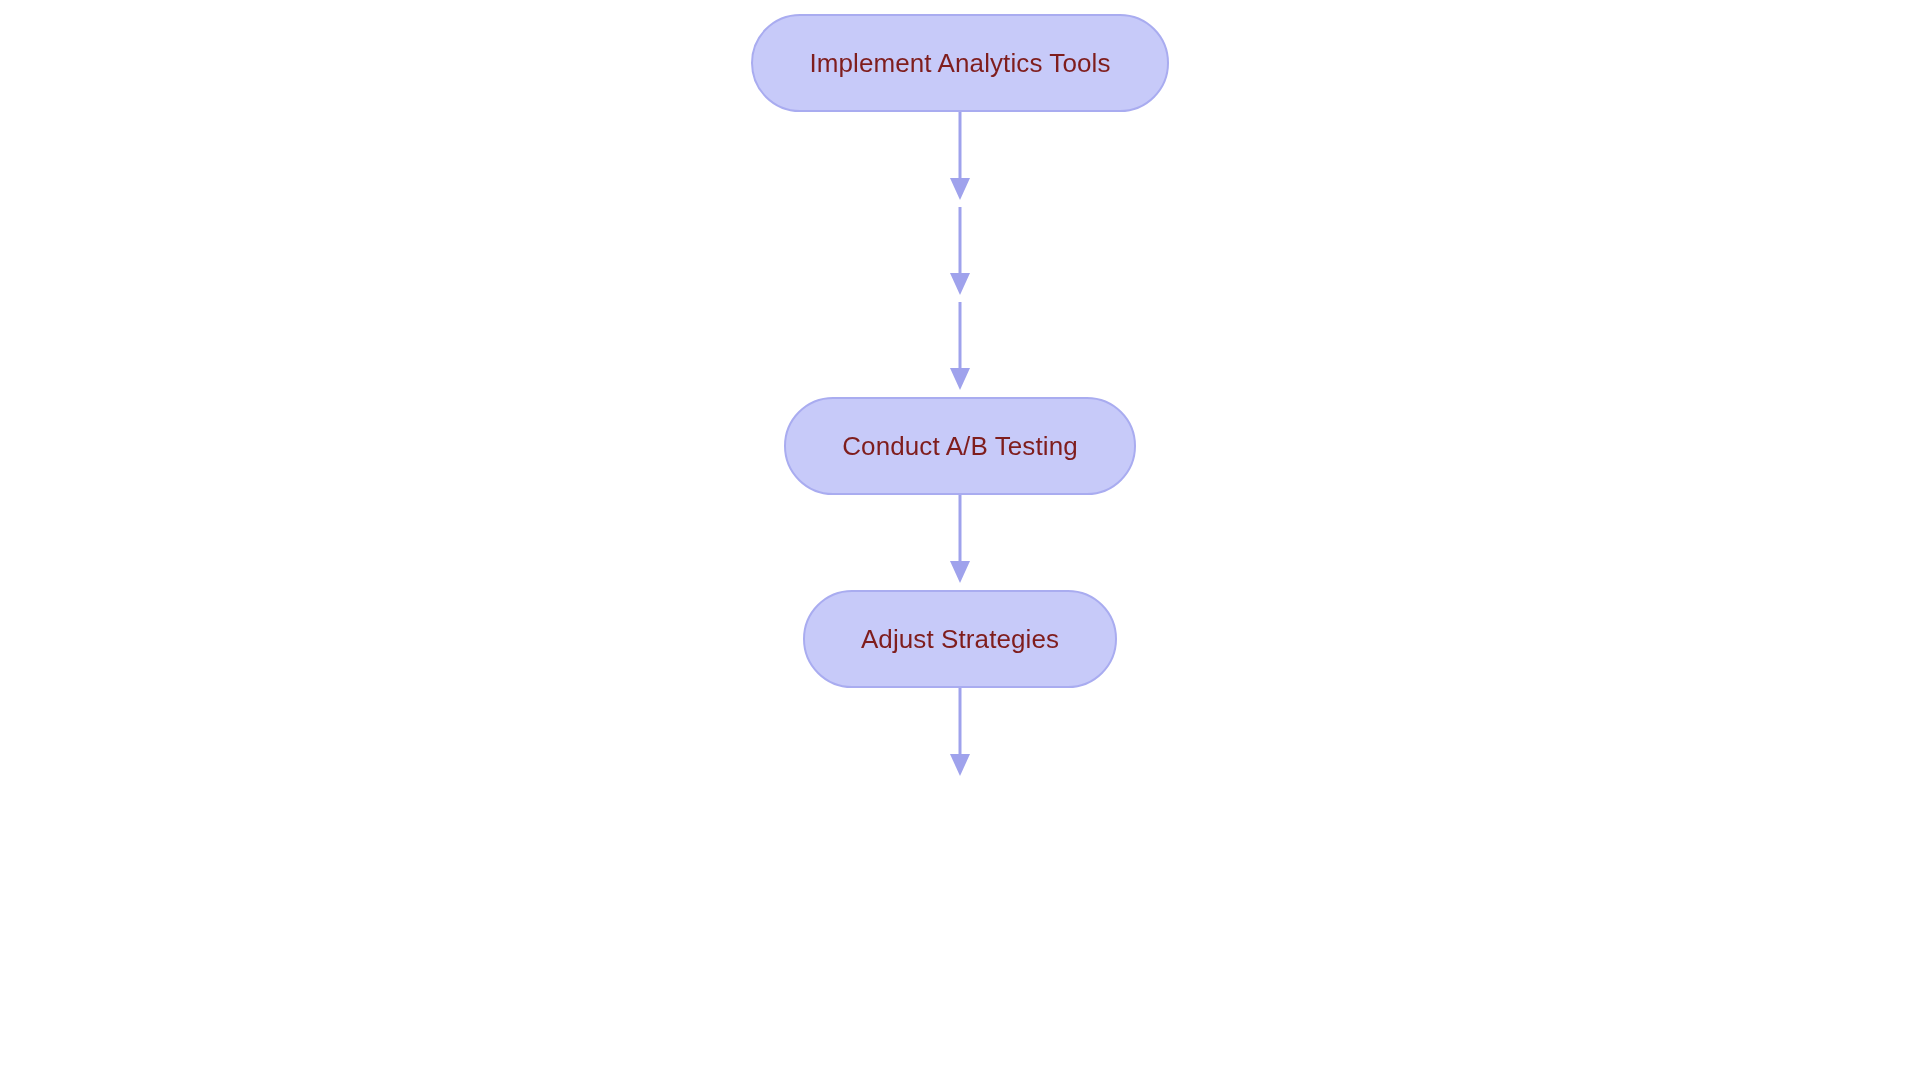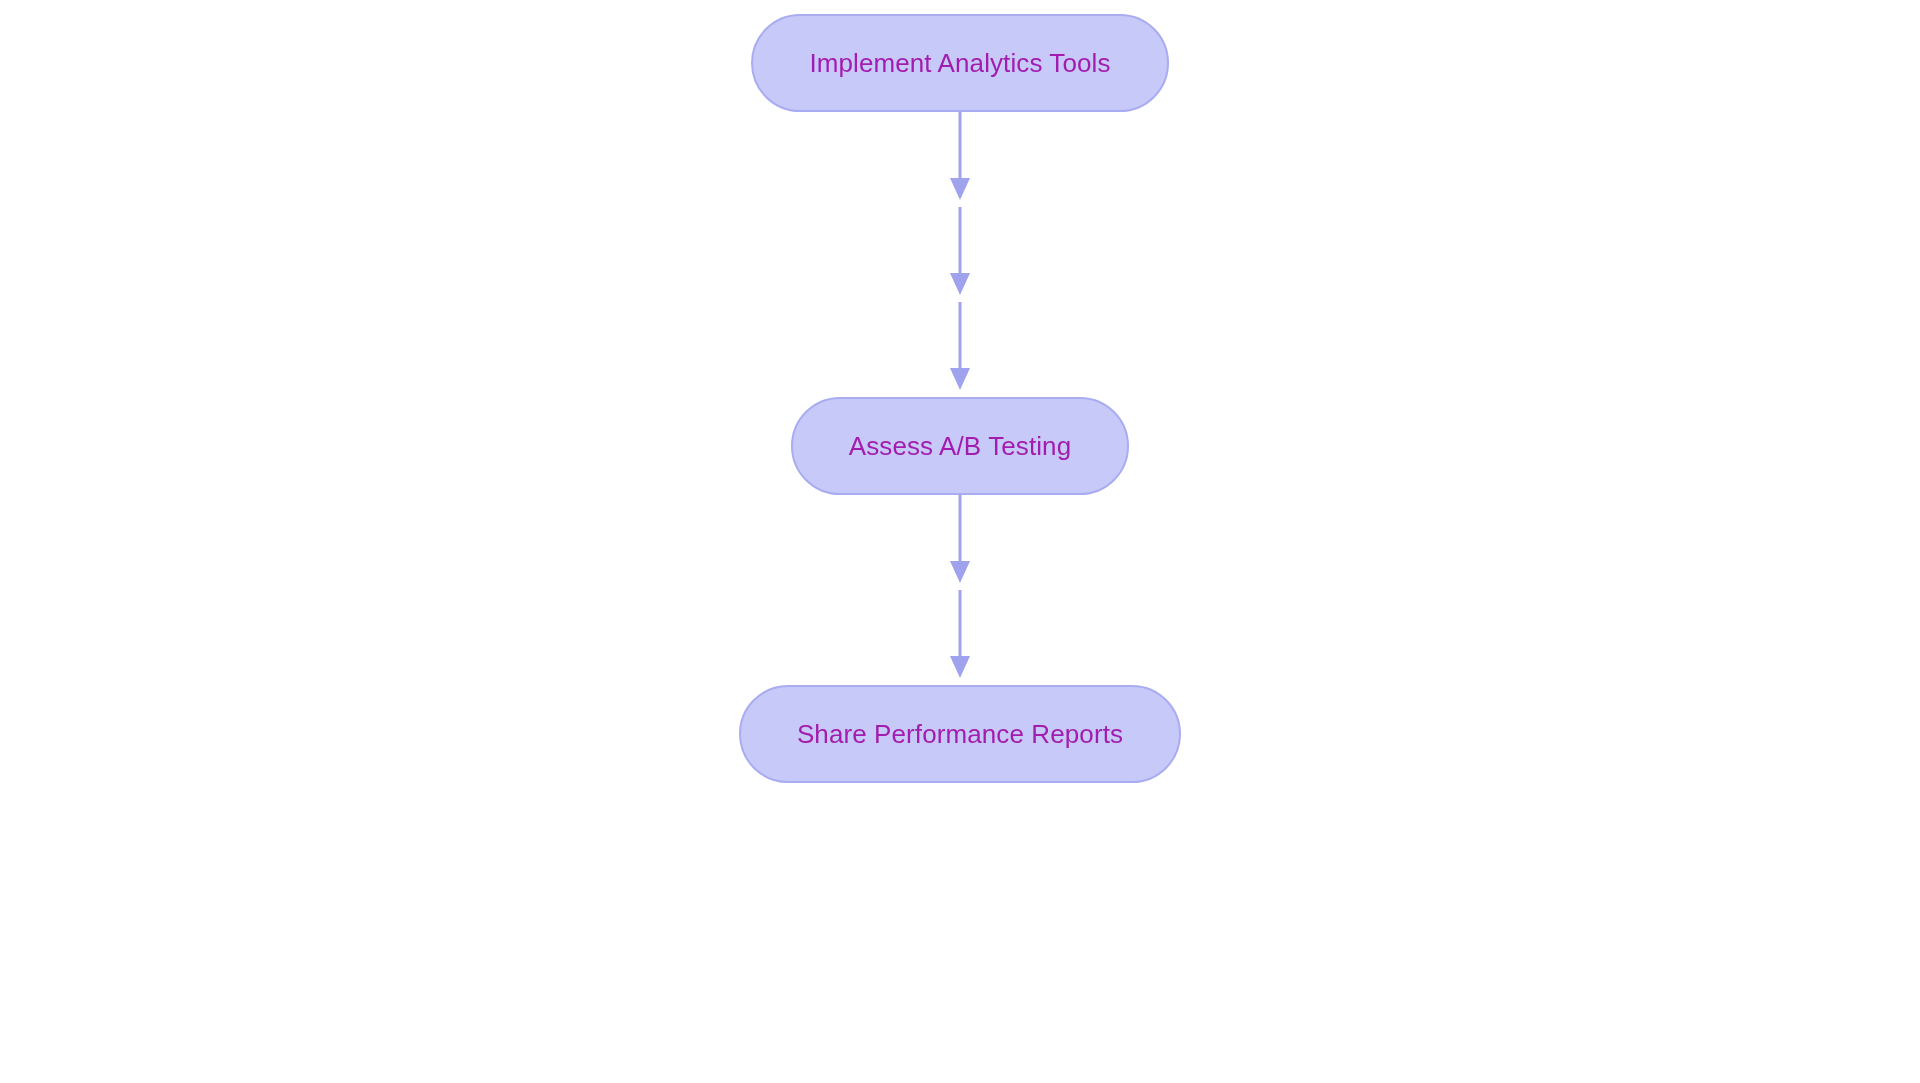--- a/index.html
+++ b/index.html
@@ -35,21 +35,21 @@
     height: 98px;
     min-width: 220px;
     display: flex;
     align-items: center;
     justify-content: center;
     padding: 0 56px;
     white-space: nowrap;
   }
 
   .flow-node-label {
-    color: #a21caf;
+    color: #7f1d1d;
     font-size: 26px;
     font-family: "Liberation Sans", "DejaVu Sans", sans-serif;
     font-weight: 400;
     letter-spacing: 0.1px;
     line-height: 1;
   }
 
   .flow-connector {
     width: 30px;
     height: 95px;
@@ -77,31 +77,31 @@
     <polygon points="15,88 5,66 25,66" fill="#9fa2ec"></polygon>
   </svg>
 
 
   <svg class="flow-connector" viewBox="0 0 30 95" aria-hidden="true">
     <line x1="15" y1="0" x2="15" y2="72" stroke="#9fa2ec" stroke-width="3"></line>
     <polygon points="15,88 5,66 25,66" fill="#9fa2ec"></polygon>
   </svg>
 
   <div class="flow-node">
-    <span class="flow-node-label">Assess A/B Testing</span>
+    <span class="flow-node-label">Conduct A/B Testing</span>
+  </div>
+
+  <svg class="flow-connector" viewBox="0 0 30 95" aria-hidden="true">
+    <line x1="15" y1="0" x2="15" y2="72" stroke="#9fa2ec" stroke-width="3"></line>
+    <polygon points="15,88 5,66 25,66" fill="#9fa2ec"></polygon>
+  </svg>
+
+  <div class="flow-node">
+    <span class="flow-node-label">Adjust Strategies</span>
   </div>
 
   <svg class="flow-connector" viewBox="0 0 30 95" aria-hidden="true">
     <line x1="15" y1="0" x2="15" y2="72" stroke="#9fa2ec" stroke-width="3"></line>
     <polygon points="15,88 5,66 25,66" fill="#9fa2ec"></polygon>
   </svg>
 
 
-  <svg class="flow-connector" viewBox="0 0 30 95" aria-hidden="true">
-    <line x1="15" y1="0" x2="15" y2="72" stroke="#9fa2ec" stroke-width="3"></line>
-    <polygon points="15,88 5,66 25,66" fill="#9fa2ec"></polygon>
-  </svg>
-
-  <div class="flow-node">
-    <span class="flow-node-label">Share Performance Reports</span>
-  </div>
-
 </div>
 
 </body></html>

